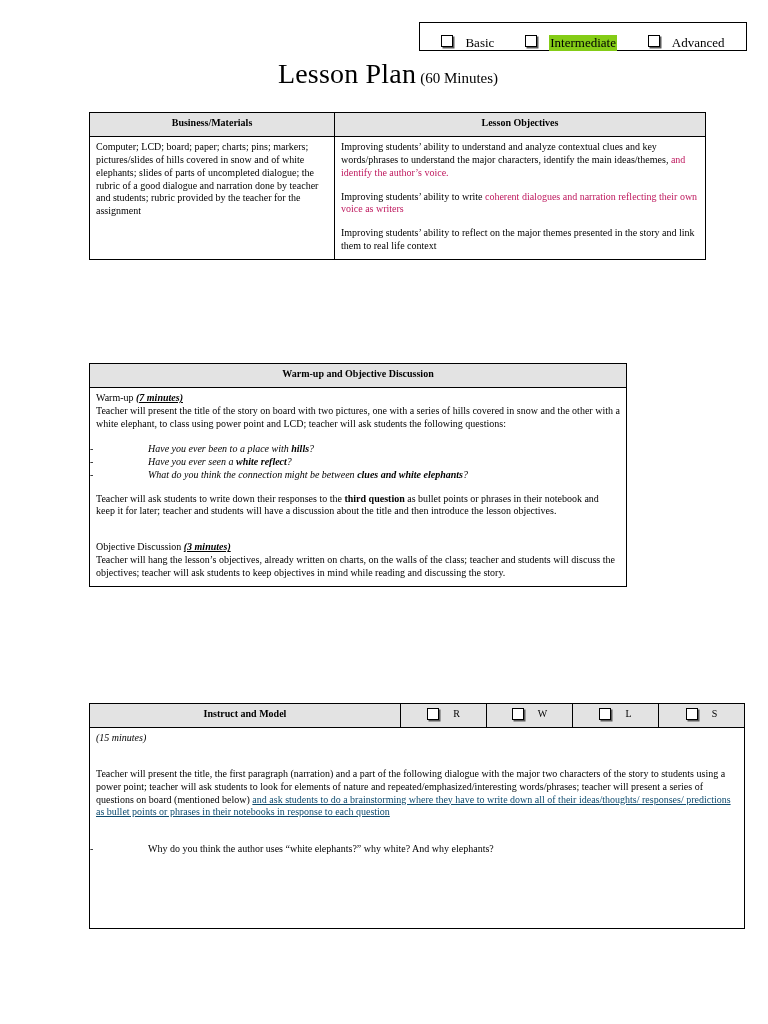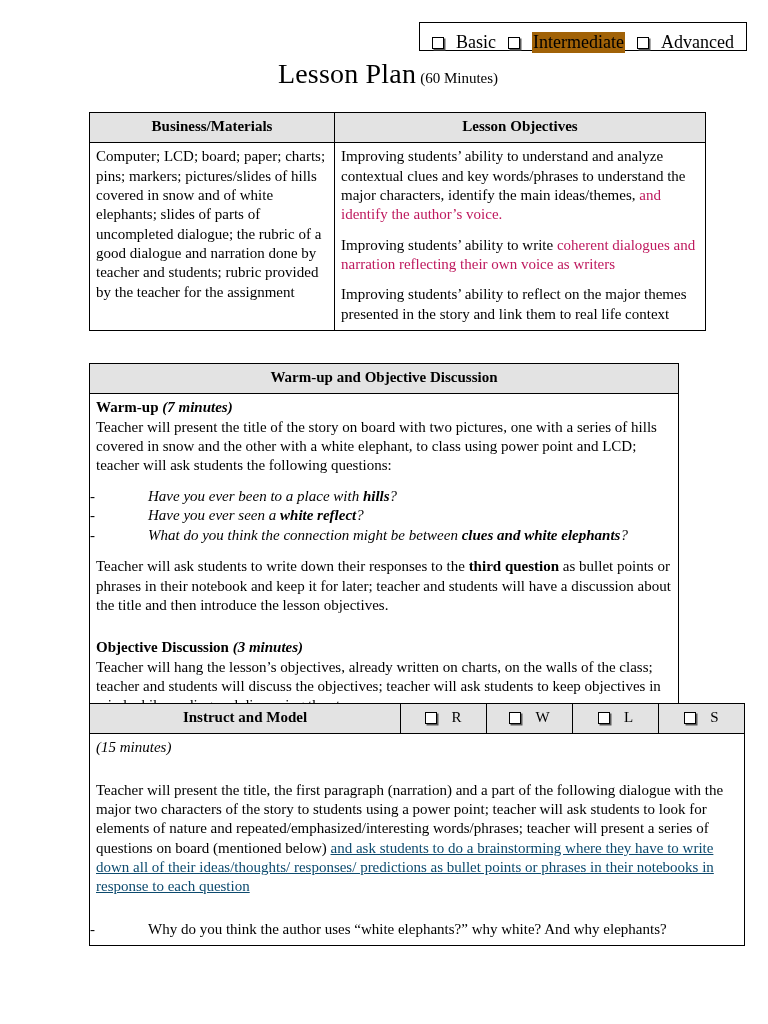--- a/index.html
+++ b/index.html
@@ -30,39 +30,39 @@
     height: 29px;
     border: 1px solid #000000;
     box-sizing: border-box;
     display: flex;
     align-items: center;
     justify-content: space-around;
     padding: 0 6px;
   }
   .level-item {
     display: flex;
-    align-items: center;
+    align-items: flex-start;
     gap: 12px;
-    font-size: 18px;
+    font-size: 13px;
     white-space: nowrap;
     margin-top: 12px;
   }
   .chk {
     display: inline-block;
     width: 10px;
     height: 10px;
     border: 1.6px solid #000;
     background: #ffffff;
     box-shadow: 1.5px 1.5px 0 0 #5a5a5a;
     position: relative;
     top: 0px;
     flex: 0 0 auto;
   }
   .level-label.highlight {
-    background: #a16207;
+    background: #84cc16;
     padding: 0 1px;
   }
 
   
   .title-wrap {
     position: absolute;
     left: 4px;
     top: 58px;
     width: 768px;
     text-align: center;
@@ -72,29 +72,29 @@
     letter-spacing: 0.2px;
   }
   .doc-subtitle {
     font-size: 15px;
   }
 
   
   .tbl {
     position: absolute;
     left: 89px;
-    width: 590px;
+    width: 538px;
     border-collapse: collapse;
     table-layout: fixed;
   }
   .tbl td, .tbl th {
     border: 1px solid #000000;
     vertical-align: top;
     padding: 4px 6px 6px 6px;
-    font-size: 15px;
+    font-size: 10px;
     line-height: 1.29;
   }
   .hdr {
     background: #e3e3e3;
     text-align: center;
     font-weight: bold;
     font-size: 13.4px;
     padding: 5px 4px 6px 4px;
     vertical-align: middle;
   }
@@ -105,22 +105,22 @@
 
   .col-left  { width: 232px; }
   .col-right { width: 358px; }
 
   .cell-body p { margin: 0 0 11px 0; }
   .cell-body p:last-child { margin-bottom: 0; }
 
   .edit { color: #be185d; }
   .edit-ins { color: #0c4a6e; text-decoration: underline; }
 
-  .sec-head { font-weight: bold; }
-  .sec-time { font-style: italic; font-weight: bold; }
+  .sec-head { font-weight: normal; }
+  .sec-time { font-style: italic; font-weight: bold; text-decoration: underline; }
   .time-only { font-style: italic; }
 
   .q-list {
     margin: 0;
     padding: 0;
     list-style: none;
   }
   .q-list li {
     font-style: italic;
     padding-left: 58px;

